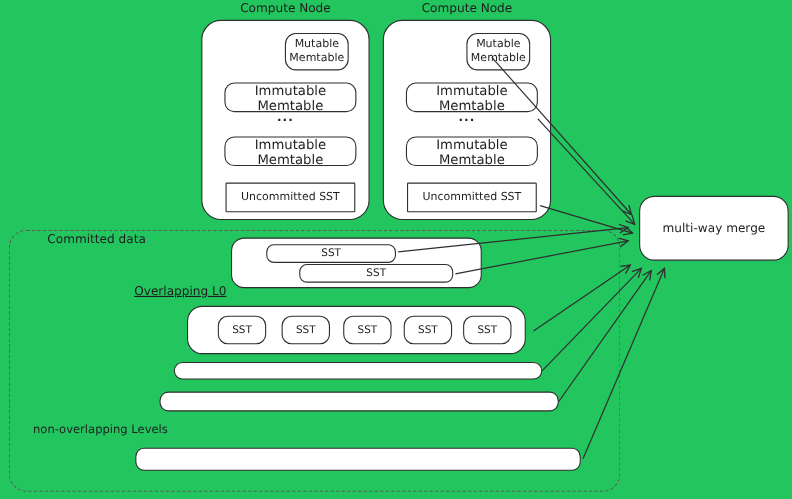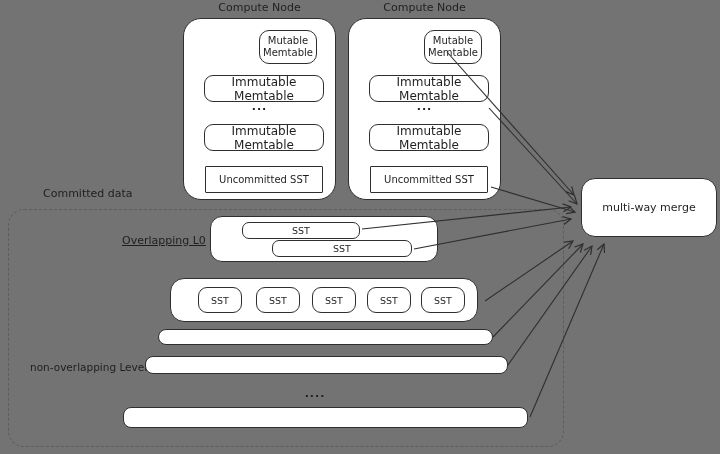--- a/index.html
+++ b/index.html
@@ -5,41 +5,42 @@
   html, body {
     margin: 0;
     padding: 0;
     background: #ffffff;
     font-family: "DejaVu Sans", sans-serif;
   }
   .canvas {
     position: relative;
     width: 720px;
     height: 454px;
-    background: #737373;
+    background: #22c55e;
     color: #1f1f1f;
     overflow: hidden;
   }
 
   
   .box {
     position: absolute;
     border: 1.4px solid #2f2f2f;
     background: #ffffff;
     box-sizing: border-box;
     display: flex;
     align-items: center;
     justify-content: center;
     text-align: center;
   }
   .label {
     position: absolute;
     font-size: 11px;
     white-space: nowrap;
     color: #1f1f1f;
+    margin-top: 24px;
   }
 
   
   .compute-node {
     position: absolute;
     top: 18px;
     width: 153px;
     height: 182px;
     border: 1.4px solid #2f2f2f;
     border-radius: 18px;

